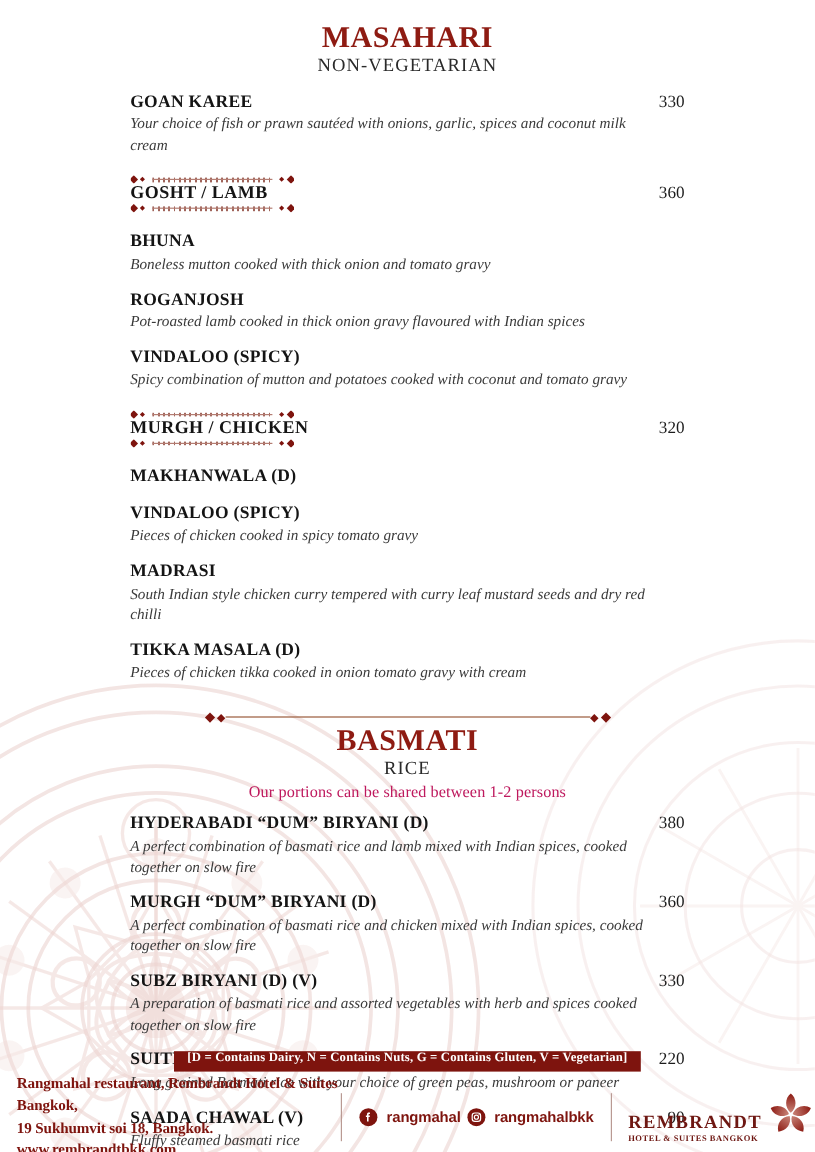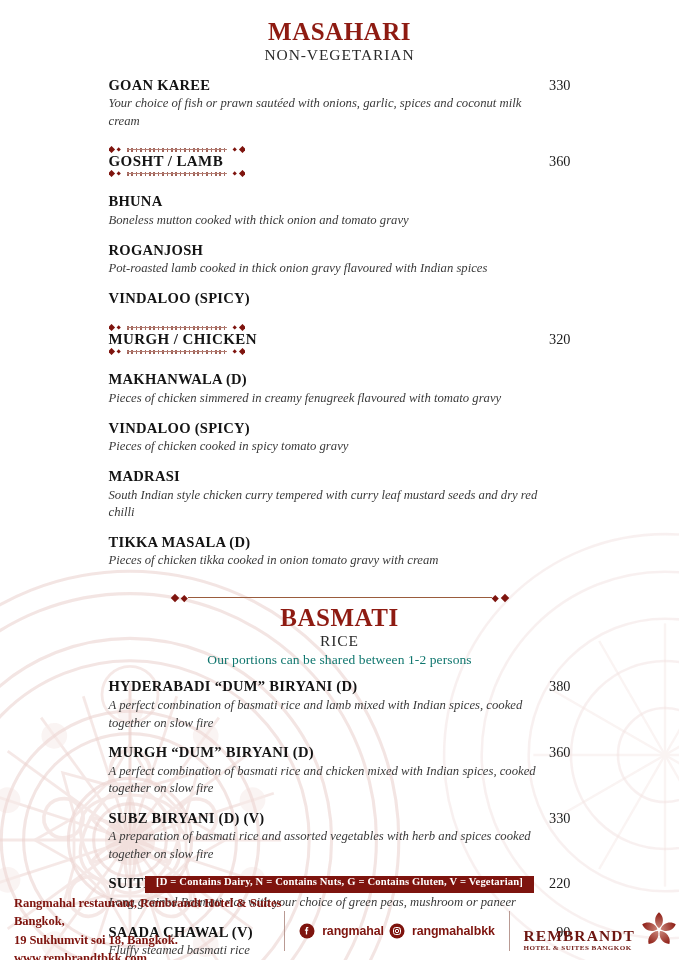--- a/index.html
+++ b/index.html
@@ -59,21 +59,21 @@
   }
   .section-sub {
     color: #2a2a2a;
     font-size: 15.5px;
     letter-spacing: 0.9px;
     line-height: 1.2;
     margin: 1px 0 0 0;
     font-weight: normal;
   }
   .section-note {
-    color: #0f766e;
+    color: #be185d;
     font-size: 13.5px;
     margin: 2px 0 0 0;
     letter-spacing: 0.1px;
   }
 
   
   .ornate-rule {
     width: 348px;
     margin: 0 auto;
     height: 12px;
@@ -443,20 +443,21 @@
             <span class="item-price"></span>
           </div>
           <div class="item-desc">Pot-roasted lamb cooked in thick onion gravy flavoured with Indian spices</div>
         </div>
         <div class="item-spacer"></div>
         <div class="item">
           <div class="item-row">
             <span class="item-name">VINDALOO (SPICY)</span>
             <span class="item-price"></span>
           </div>
+          <div class="item-desc">Spicy combination of mutton and potatoes cooked with coconut and tomato gravy</div>
         </div>
         <div class="item-spacer"></div>
         <div class="category">
           <div class="dia-rule">
             <span class="chain"></span>
             <span class="cap" style="left:0px"></span>
             <span class="cap tiny" style="left:8px"></span>
             <span class="cap tiny" style="right:8px"></span>
             <span class="cap" style="right:0px"></span>
           </div>
@@ -471,21 +472,20 @@
             <span class="cap tiny" style="right:8px"></span>
             <span class="cap" style="right:0px"></span>
           </div>
         </div>
         <div class="item-spacer"></div>
         <div class="item">
           <div class="item-row">
             <span class="item-name">MAKHANWALA (D)</span>
             <span class="item-price"></span>
           </div>
-          <div class="item-desc">Pieces of chicken simmered in creamy fenugreek flavoured with tomato gravy</div>
         </div>
         <div class="item-spacer"></div>
         <div class="item">
           <div class="item-row">
             <span class="item-name">VINDALOO (SPICY)</span>
             <span class="item-price"></span>
           </div>
           <div class="item-desc">Pieces of chicken cooked in spicy tomato gravy</div>
         </div>
         <div class="item-spacer"></div>

